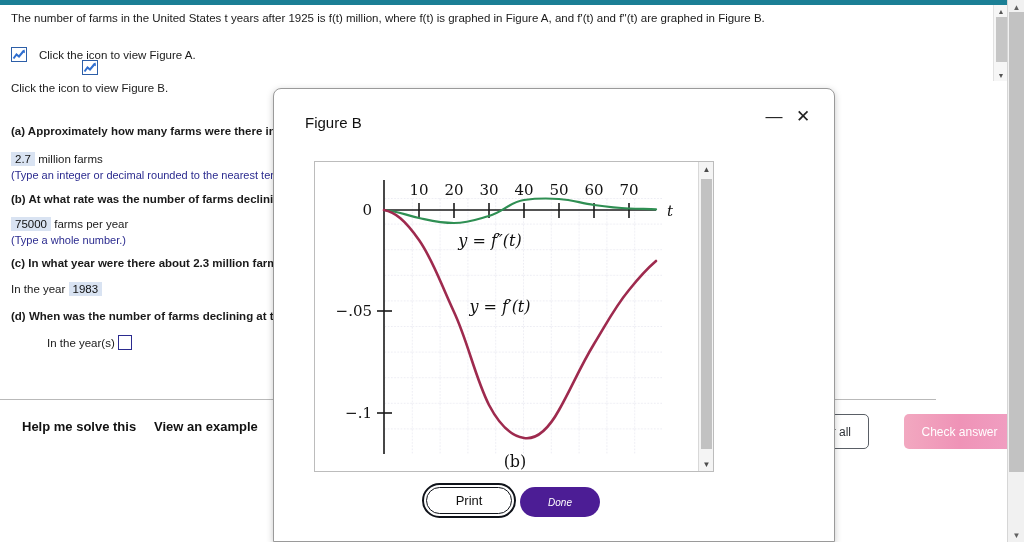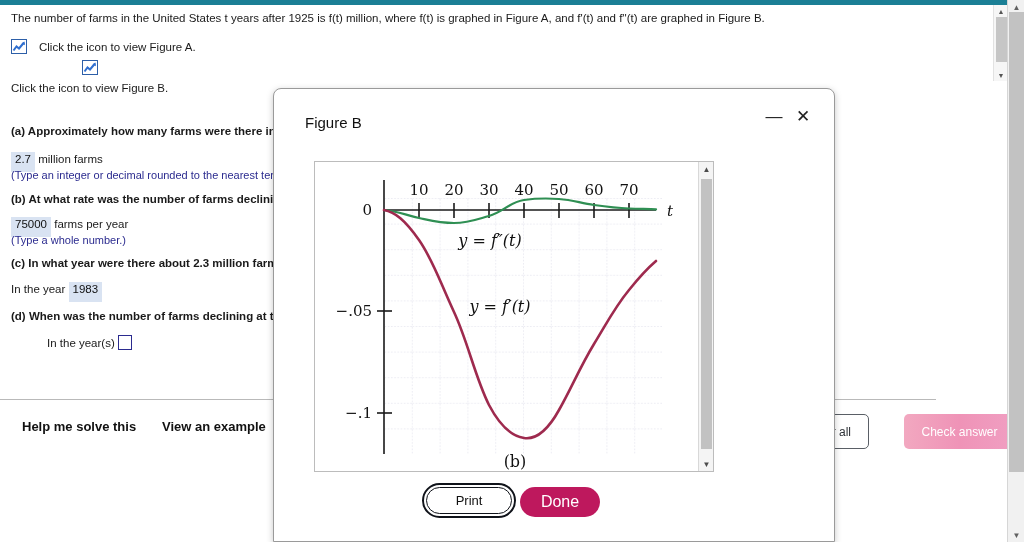--- a/index.html
+++ b/index.html
@@ -28,30 +28,30 @@
   .stem {
     position: absolute; left: 11px; top: 6px; width: 960px;
     font-size: 11.5px; color: #1a1a1a; line-height: 14px;
   }
   .fig-link {
     position: absolute; left: 11px;
     display: flex; align-items: center; gap: 7px;
     font-size: 11.5px; color: #1a1a1a;
     cursor: pointer;
   }
-  .fig-link.a { top: 34px; gap: 12px; }
+  .fig-link.a { top: 42px; gap: 12px; }
   .fig-link.b { top: 55px; flex-direction: column; }
   .chart-icon { display:block; width: 16px; height: 15px; }
 
   .qblock { position: absolute; left: 11px; font-size: 11.5px; color: #1a1a1a; }
   .qtext b { font-weight: bold; }
   .hint { color: #2b2b8f; font-size: 11px; }
   .ansfill {
     display: inline-block; background: #d9e3f2; color: #111;
-    padding: 1px 4px 7px 4px; font-size: 11.5px;
+    padding: 1px 4px 1px 4px; font-size: 11.5px;
   }
   .ansbox {
     display: inline-block; width: 14px; height: 15px;
     border: 1px solid #2b2b8f; background: #fff; vertical-align: -3px;
   }
 
   .q-a      { top: 120px; }
   .a-ans    { top: 147px; }
   .a-hint   { top: 164px; }
   .q-b      { top: 188px; }
@@ -67,21 +67,21 @@
   .toolbar {
     position: absolute; left: 0; top: 401px; width: 1007px; height: 141px;
     background: #fff;
   }
   .tb-link {
     position: absolute; top: 18px;
     font-size: 13px; font-weight: bold; color: #111;
     cursor: pointer;
   }
   .tb-link.solve { left: 22px; }
-  .tb-link.example { left: 162px; }
+  .tb-link.example { left: 154px; }
 
   .pill {
     position: absolute; top: 13px; height: 35px;
     border-radius: 5px; font-size: 12px;
     display: flex; align-items: center; justify-content: center;
     cursor: pointer; user-select: none;
   }
   .pill.clear {
     left: 789px; width: 80px;
     border: 1px solid #5a5f66; color: #2f3338; background: #fff;
@@ -161,22 +161,22 @@
   .dlg-footer { position:absolute; left:0; bottom:0; width:100%; height:60px; }
   .btn-print {
     position:absolute; left:152px; top:6px; width: 86px; height: 27px;
     border-radius: 15px; border: 1.6px solid #10131a; background:#fff;
     color:#111; font-size: 13px;
     display:flex; align-items:center; justify-content:center;
     cursor:pointer; outline: 2px solid #10131a; outline-offset: 2px;
   }
   .btn-done {
     position:absolute; left:246px; top:6px; width: 80px; height: 30px;
-    border-radius: 16px; background:#be185d; color:#fff; font-size: 16px;
-    display:flex; align-items:center; justify-content:center; cursor:pointer;
+    border-radius: 16px; background:#4c1d95; color:#fff; font-size: 10px;
+    display:flex; align-items:center; justify-content:center; cursor:pointer;font-style:italic;
   }
 </style>
 </head>
 <body>
 
 <div id="root">
 
   <div class="top-bar"></div>
 
   <div class="question-pane">

